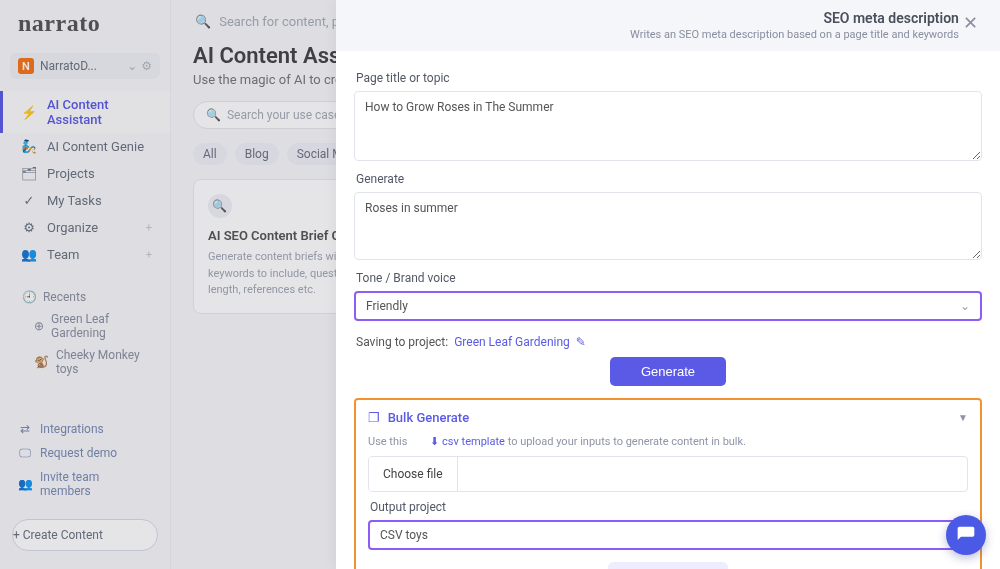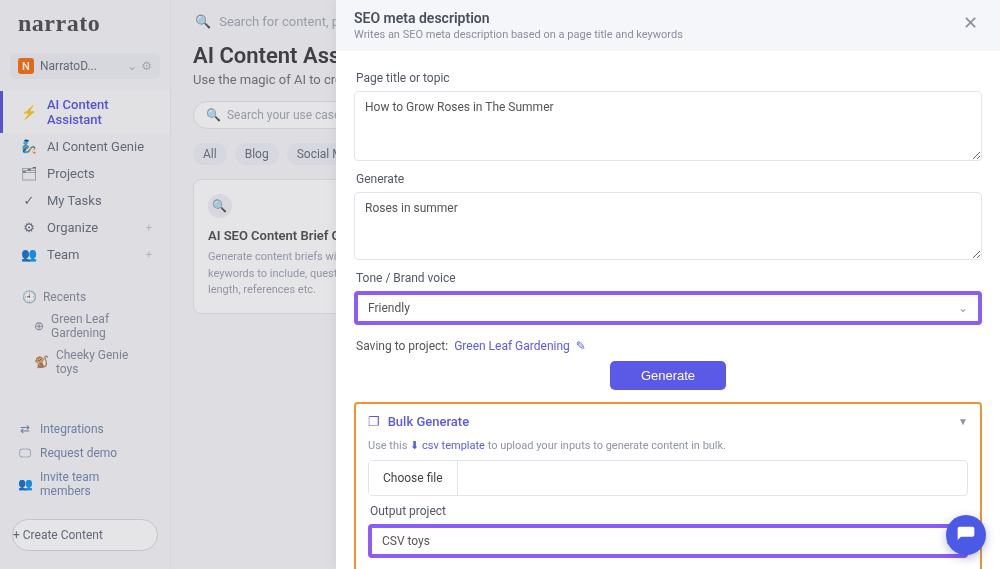--- a/index.html
+++ b/index.html
@@ -155,21 +155,21 @@
       width: 664px;
       background: #fff;
       display: flex; flex-direction: column;
       box-shadow: -2px 0 12px rgba(0,0,0,.05);
     }
     .modal-head {
       background: #f5f6f9;
       padding: 10px 18px 10px 18px;
       display: flex; align-items: flex-start;
     }
-    .modal-head-text { flex: 1; }
+    .modal-head-text { flex: 1; text-align: right; }
     .modal-title { font-size: 14px; font-weight: 600; color: #4a4f5c; }
     .modal-sub { font-size: 11px; color: #888da0; margin-top: 2px; }
     .modal-close { color: #8d92a3; font-size: 18px; cursor: pointer; padding: 2px 4px; }
 
     .modal-body {
       flex: 1;
       overflow-y: auto;
       padding: 12px 18px 0 18px;
     }
 
@@ -180,21 +180,21 @@
       border-radius: 4px;
       padding: 8px 10px;
       font-size: 12px;
       font-family: inherit;
       color: #555;
       resize: vertical;
     }
     .ta.page { height: 70px; }
     .ta.keywords { height: 68px; }
     .sel-wrap {
-      border: 4px solid #8b5cf6;
+      border: 2px solid #8b5cf6;
       border-radius: 4px;
       padding: 6px 10px;
       font-size: 12px;
       color: #555;
       display: flex; align-items: center;
     }
     .sel-wrap .chev { margin-left: auto; color: #9aa0b0; }
     .save-row {
       display: flex; align-items: center;
       font-size: 12px; color: #555; margin: 14px 2px 8px 2px;
@@ -218,21 +218,21 @@
       padding: 10px 12px 16px 12px;
       margin-bottom: 10px;
     }
     .bulk-head {
       display: flex; align-items: center;
       color: #5a5ae6; font-size: 13px; font-weight: 500;
     }
     .bulk-head .ic { margin-right: 8px; font-size: 13px; }
     .bulk-head .tri { margin-left: auto; color: #8f94a6; font-size: 10px; }
     .bulk-note { font-size: 11px; color: #8f94a6; margin: 10px 0 8px 0; }
-    .bulk-note a { color: #5a5ae6; text-decoration: none; }
+    .bulk-note a { color: #5a5ae6; text-decoration: none; margin-left: 20px; }
     .file-row {
       border: 1px solid #e1e4ec; border-radius: 4px;
       display: flex; align-items: stretch;
       overflow: hidden;
       background: #fff;
     }
     .choose-btn {
       border-right: 1px solid #e1e4ec;
       padding: 10px 14px;
       font-size: 12px; color: #444;
@@ -309,21 +309,21 @@
       <div class="recents-head">
         <span class="ic">🕘</span>
         <span>Recents</span>
       </div>
       <div class="recent-item">
         <span class="ic">⊕</span>
         <span>Green Leaf Gardening</span>
       </div>
       <div class="recent-item">
         <span class="ic">🐒</span>
-        <span>Cheeky Genie toys</span>
+        <span>Cheeky Monkey toys</span>
       </div>
     </div>
 
     <div class="sidebar-footer">
       <div class="link">
         <span class="ic">⇄</span>
         <span>Integrations</span>
       </div>
       <div class="link">
         <span class="ic">🖵</span>

